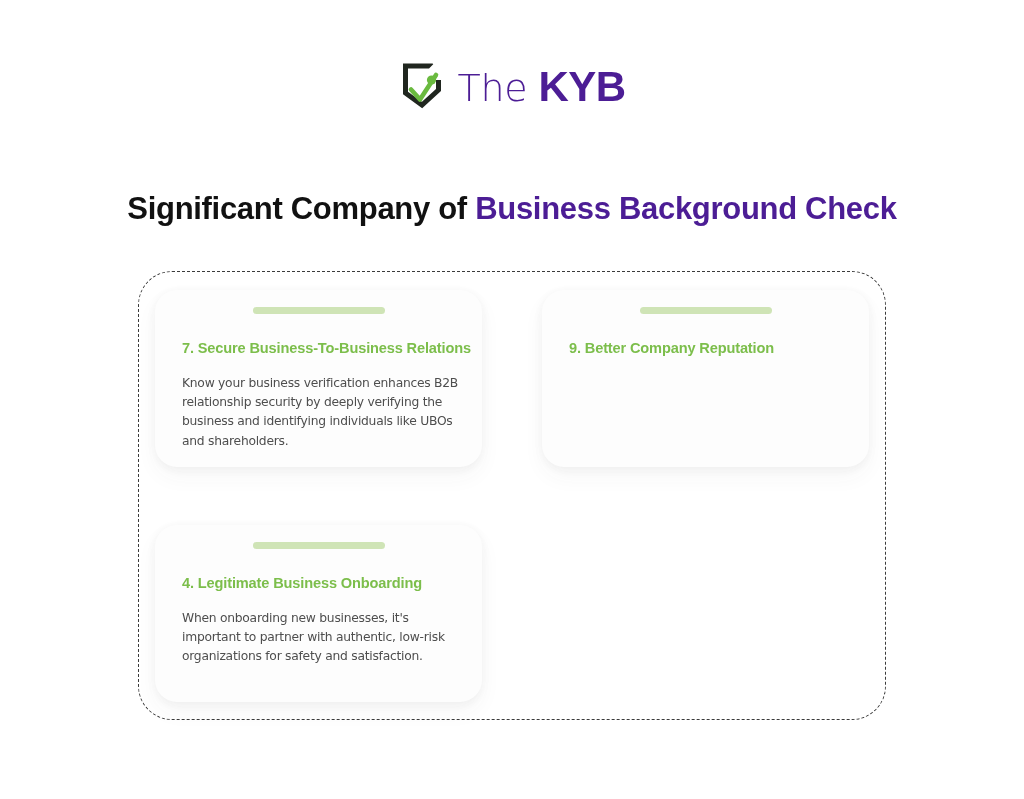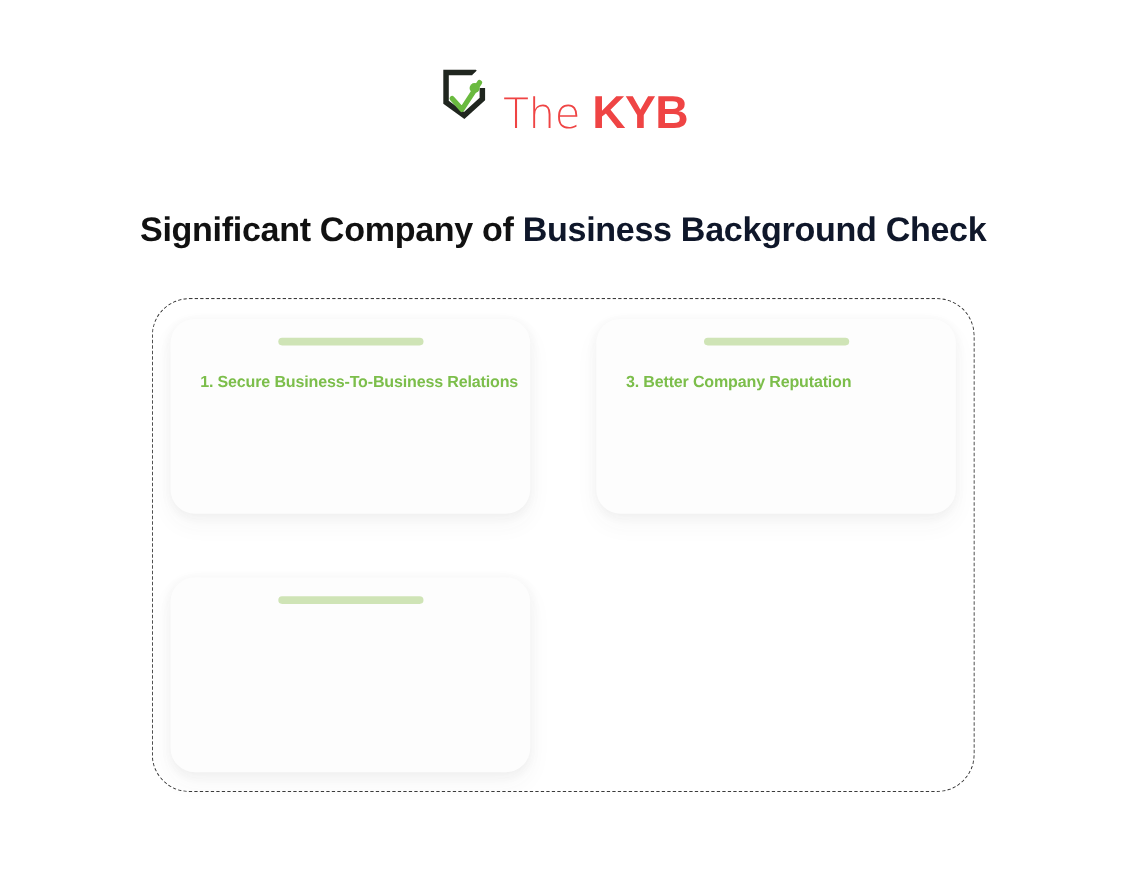--- a/index.html
+++ b/index.html
@@ -30,25 +30,25 @@
 
   .brand-mark {
     width: 46px;
     height: 52px;
     display: block;
   }
 
   .brand-wordmark {
     font-size: 40px;
     line-height: 1;
-    color: #ef4444;
+    color: #4c1d95;
     letter-spacing: -0.2px;
     white-space: nowrap;
     position: relative;
-    top: 16px;
+    top: 1px;
   }
   .brand-the {
     font-weight: 300;
     font-family: "DejaVu Sans", sans-serif;
     font-size: 38px;
   }
   .brand-kyb {
     font-weight: 700;
     font-family: "Liberation Sans", sans-serif;
     font-size: 42px;
@@ -62,21 +62,21 @@
     top: 190px;
     width: 1024px;
     text-align: center;
     font-size: 31px;
     font-weight: 700;
     letter-spacing: -0.3px;
     line-height: 1.2;
     color: #111111;
     white-space: nowrap;
   }
-  .page-title .accent { color: #0f172a; }
+  .page-title .accent { color: #4c1d95; }
 
   
   .dashed-frame {
     position: absolute;
     left: 138px;
     top: 271px;
     width: 748px;
     height: 449px;
     border: 1.6px dashed #3b3b3b;
     border-radius: 34px;
@@ -161,26 +161,29 @@
 <h1 class="page-title">
   <span>Significant Company of </span><span class="accent">Business Background Check</span>
 </h1>
 
 <div class="dashed-frame"></div>
 
 <div class="card-grid">
 
   <div class="benefit-card">
     <div class="card-accent-bar"></div>
-    <div class="card-heading">1.  Secure Business-To-Business Relations</div>
+    <div class="card-heading">7.  Secure Business-To-Business Relations</div>
+    <div class="card-body">Know your business verification enhances B2B relationship security by deeply verifying the business and identifying individuals like UBOs and shareholders.</div>
   </div>
 
 
   <div class="benefit-card">
     <div class="card-accent-bar"></div>
-    <div class="card-heading">3.  Better Company Reputation</div>
+    <div class="card-heading">9.  Better Company Reputation</div>
   </div>
 
   <div class="benefit-card">
     <div class="card-accent-bar"></div>
+    <div class="card-heading">4.  Legitimate Business Onboarding</div>
+    <div class="card-body">When onboarding new businesses, it's important to partner with authentic, low-risk organizations for safety and satisfaction.</div>
   </div>
 
 </div>
 
 </body></html>

